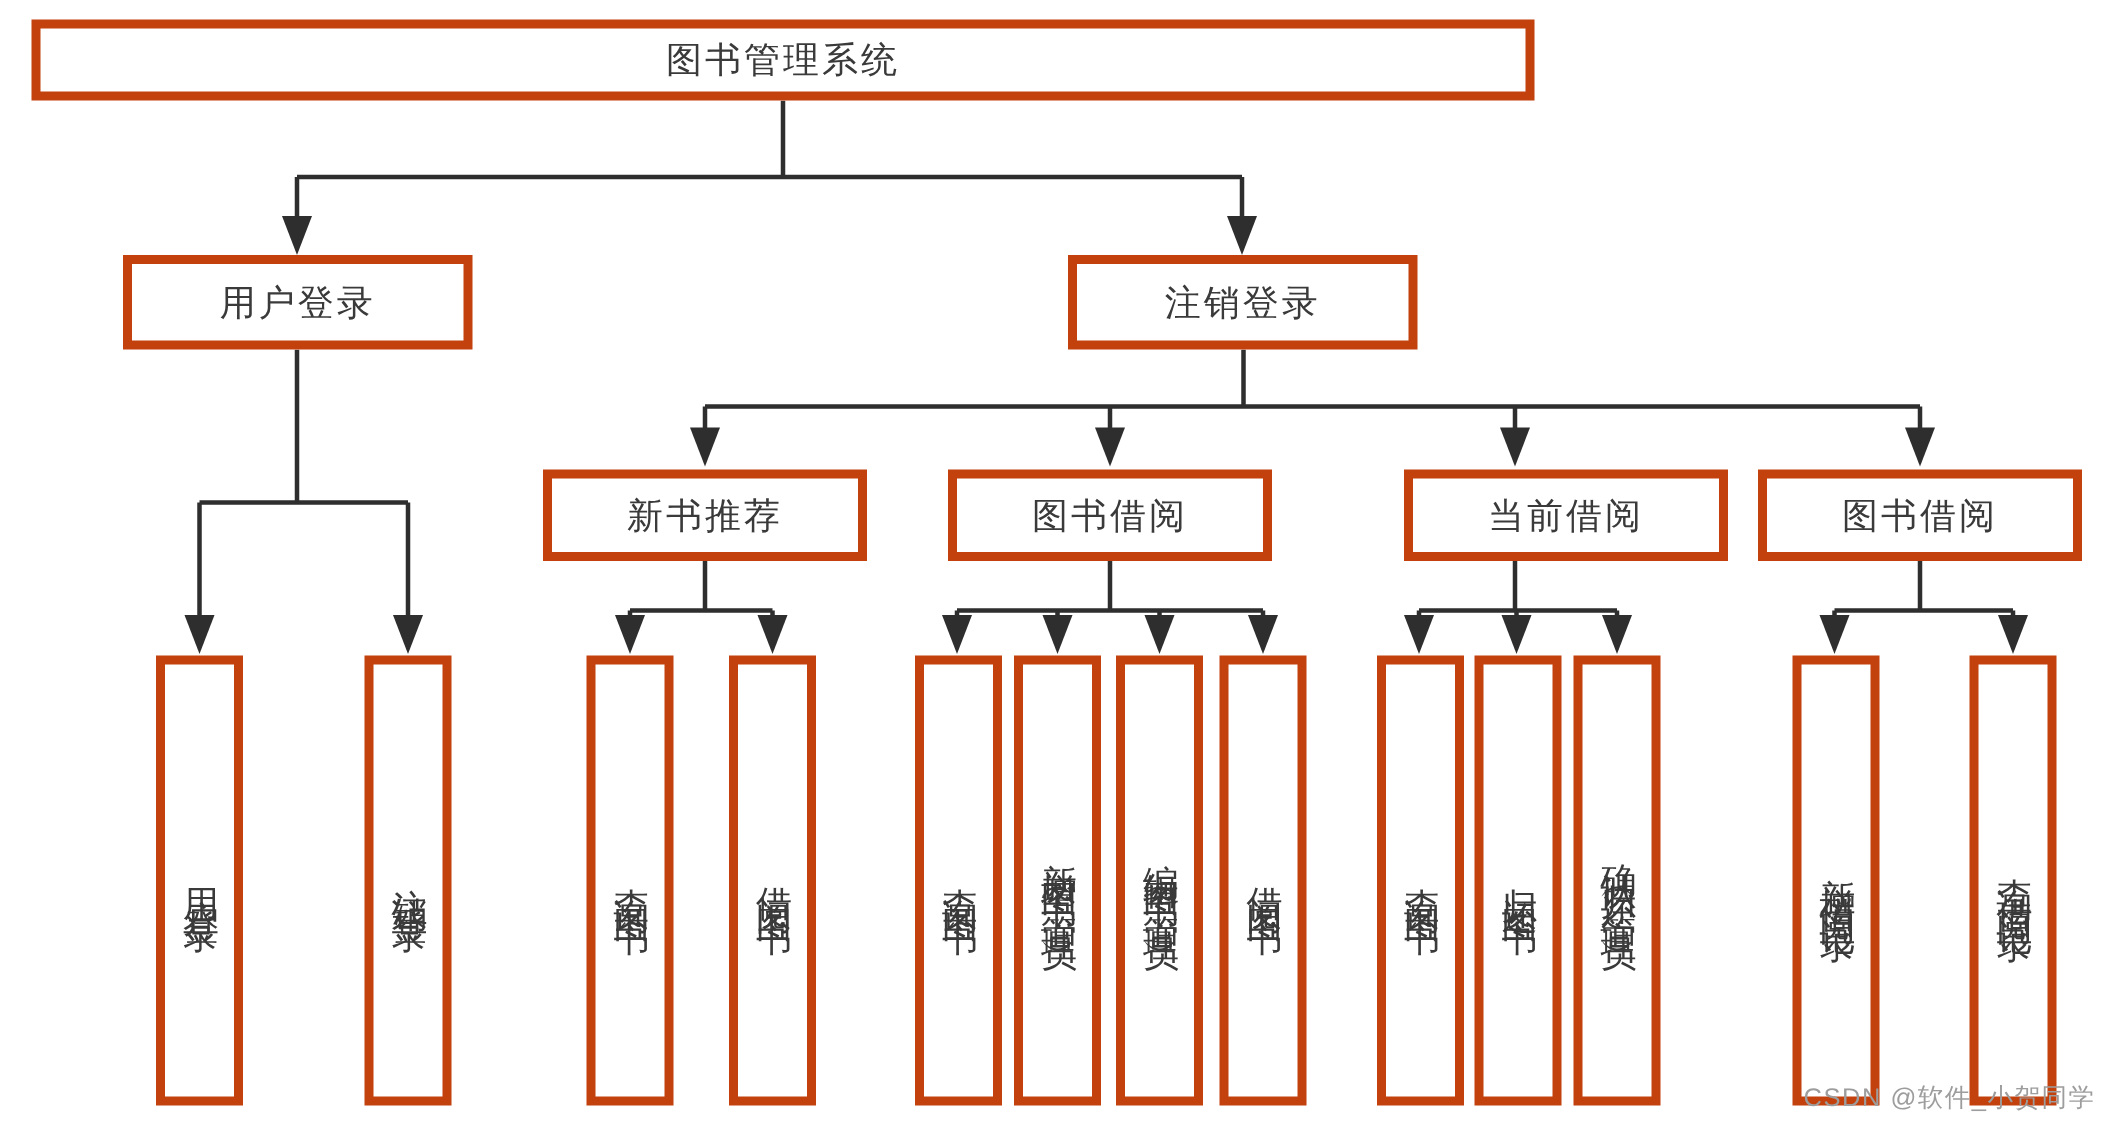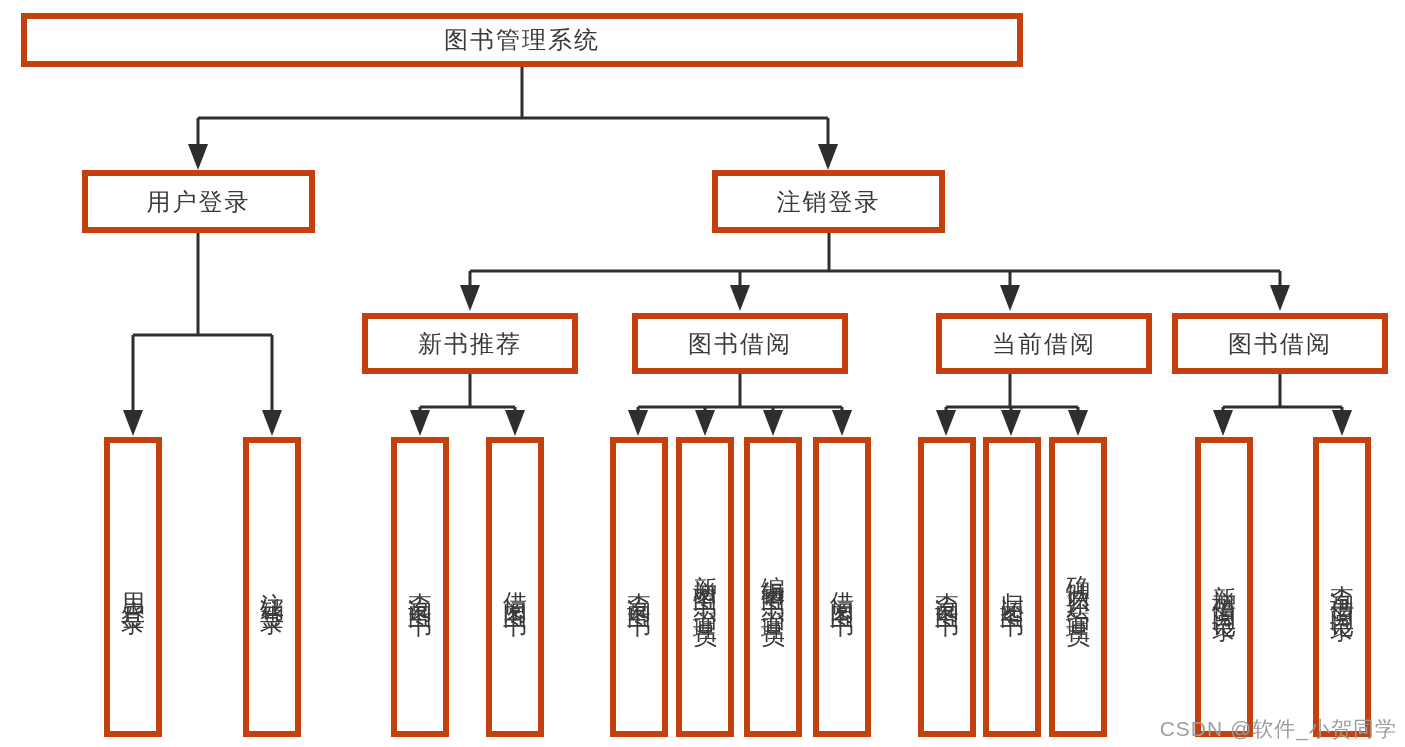--- a/index.html
+++ b/index.html
@@ -14,21 +14,21 @@
     box-sizing:border-box;display:flex;align-items:center;justify-content:center;
     font-size:24px;letter-spacing:2px;color:#3a3a3a;white-space:nowrap;
   }
   .leaf{letter-spacing:0;}
   .leaf .v{
     writing-mode:vertical-rl;text-orientation:mixed;
     font-size:24px;letter-spacing:7px;line-height:1;
   }
   .watermark{
     position:absolute;right:8px;bottom:4px;z-index:6;
-    font-size:21px;letter-spacing:1px;color:#9d9d9d;
+    font-size:17px;letter-spacing:1px;color:#9d9d9d;
   }
 </style>
 </head>
 <body>
 
 <div class="stage">
 
   <svg width="1405" height="747" viewBox="0 0 1405 747">
     <path d="M522 67 V118
          M198 118 H828

